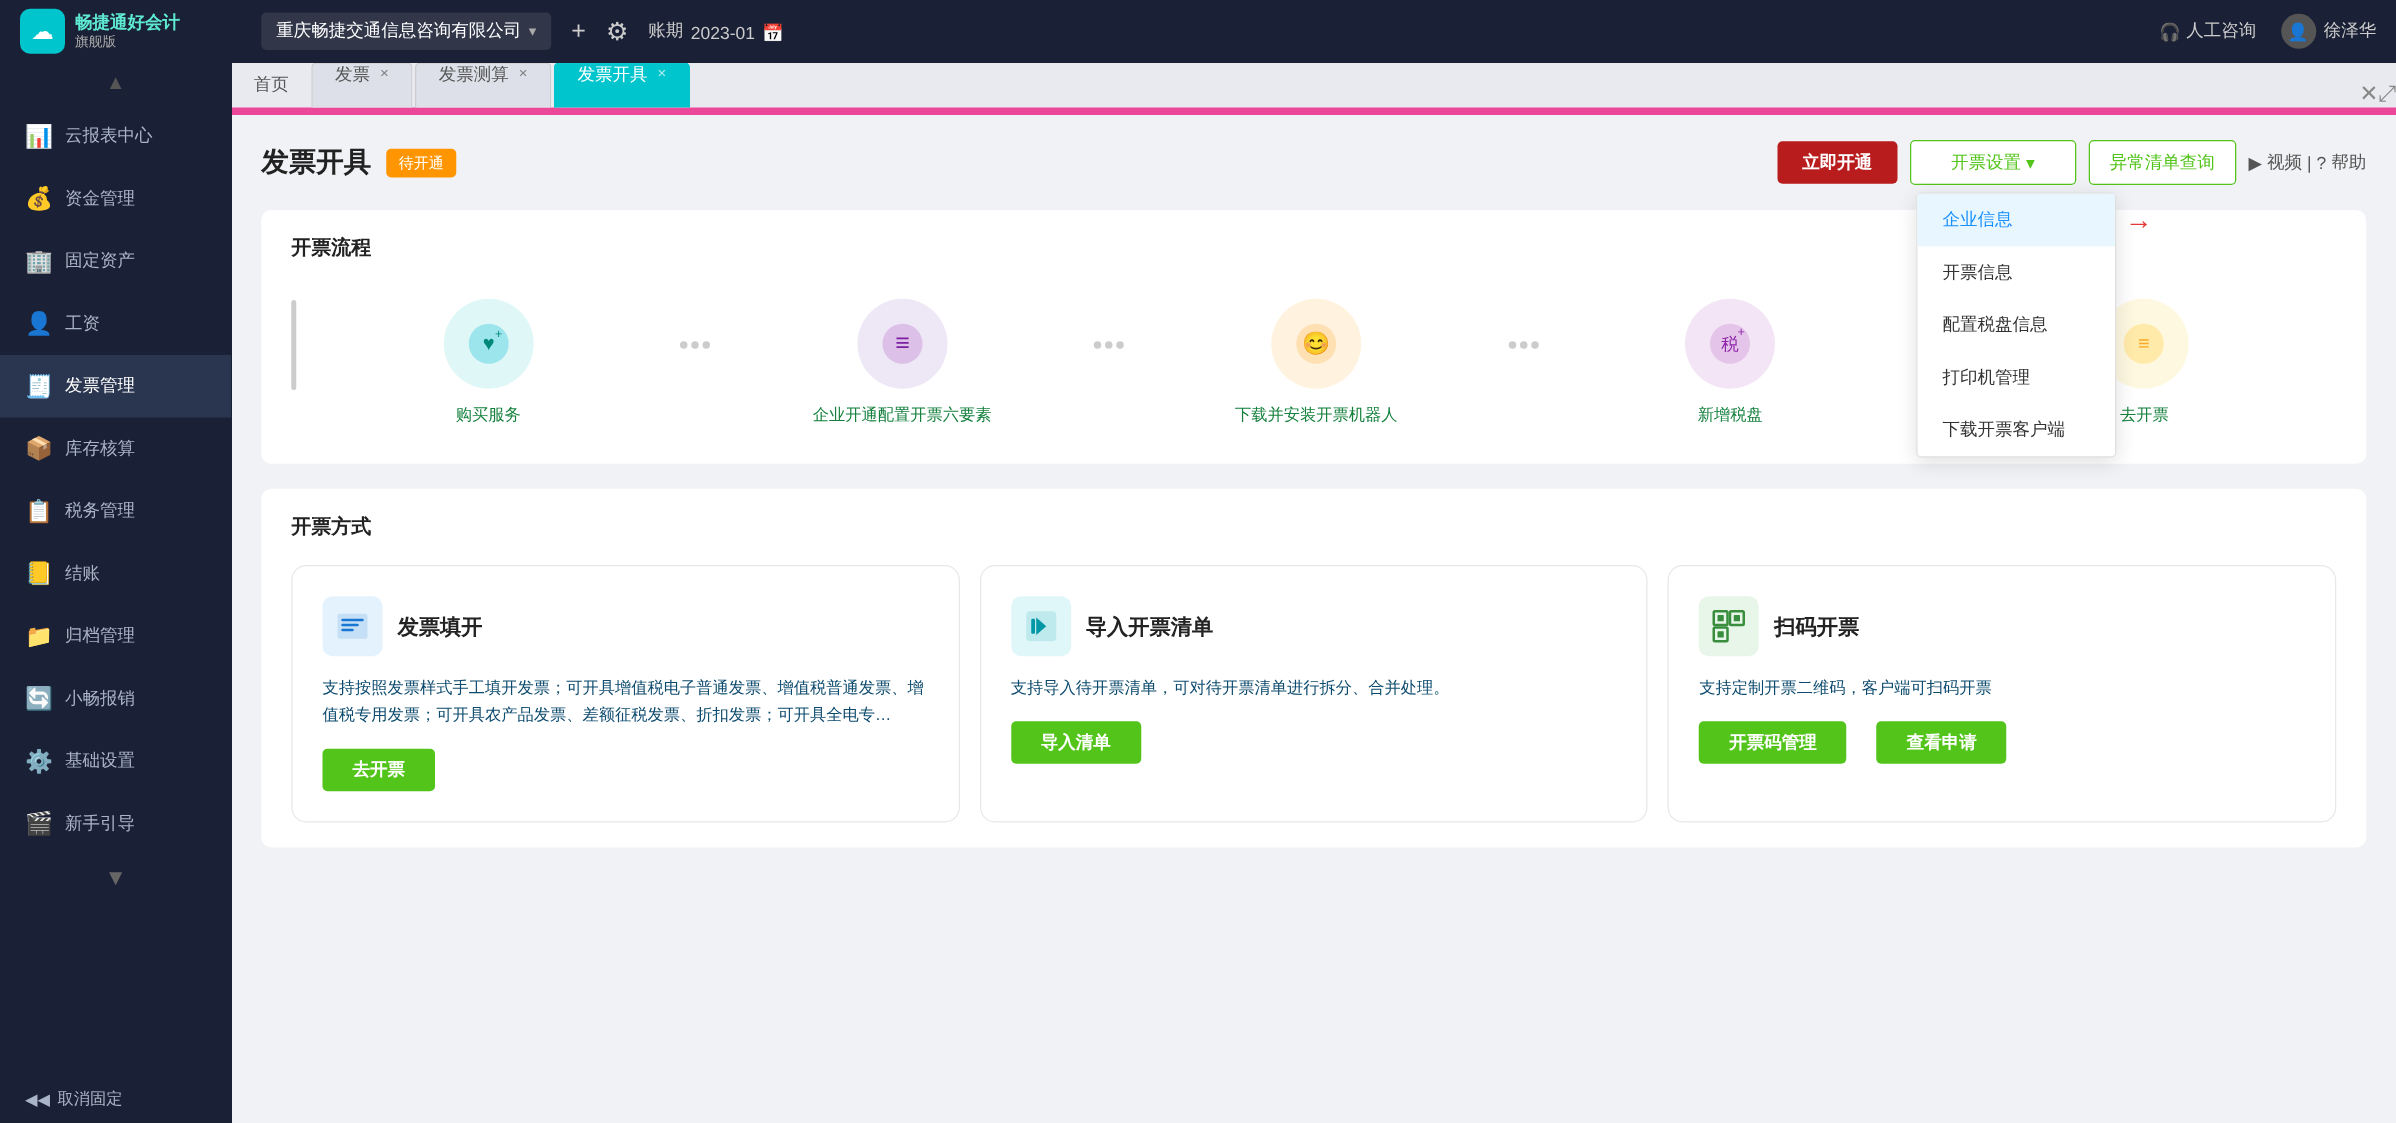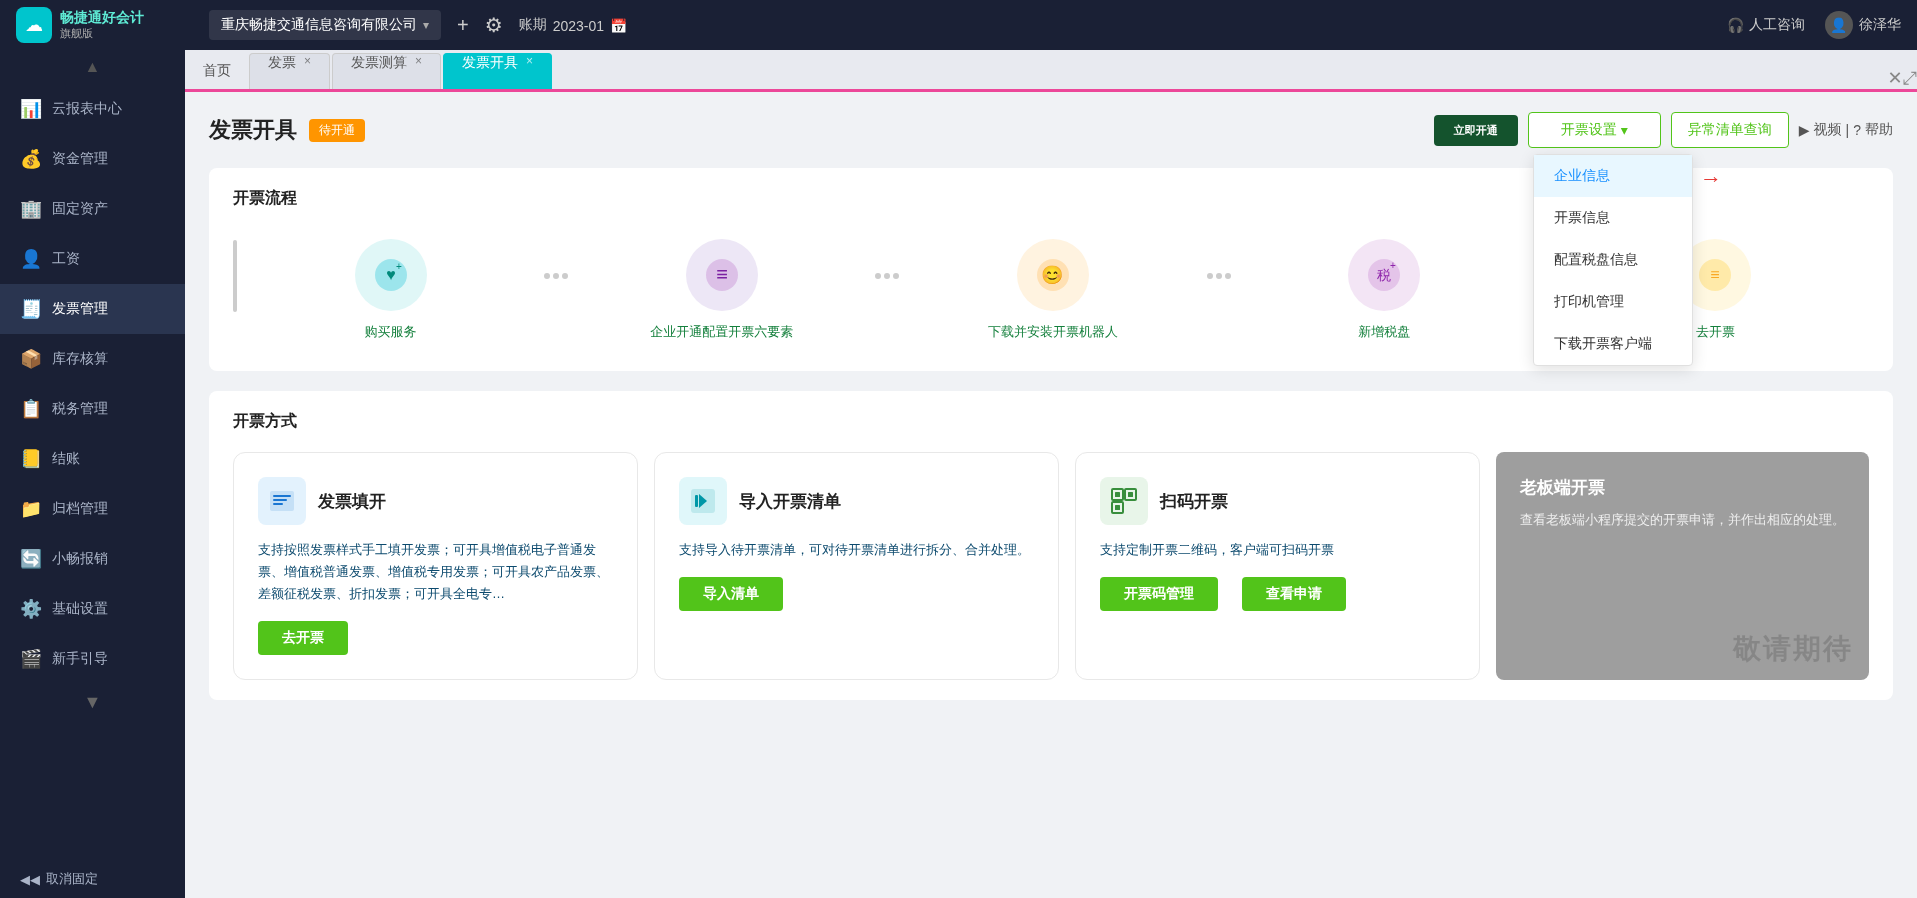--- a/index.html
+++ b/index.html
@@ -103,21 +103,21 @@
       display: flex; flex-direction: column;
       background: #f0f2f5;
     }
 
     
     .tab-bar {
       height: 42px;
       background: #e8eaf0;
       display: flex; align-items: flex-end;
       padding-left: 0;
-      border-bottom: 3px solid #ec4899;
+      border-bottom: 6px solid #ec4899;
     }
     .tab {
       height: 36px;
       display: flex; align-items: flex-start; gap: 8px;
       padding: 0 18px;
       font-size: 14px;
       cursor: pointer;
       color: #555;
       background: #dde0e8;
       border-radius: 4px 4px 0 0;
@@ -160,26 +160,26 @@
     .status-badge {
       background: #ff9500;
       color: white;
       font-size: 12px;
       padding: 3px 10px;
       border-radius: 4px;
     }
     .page-title-actions { display: flex; align-items: center; gap: 10px; position: relative; }
 
     .btn-activate {
-      background: #14532d;
+      background: #b91c1c;
       color: white;
       border: none;
       padding: 8px 20px;
       border-radius: 4px;
-      font-size: 11px;
+      font-size: 14px;
       cursor: pointer;
       font-weight: bold;
     }
     .btn-settings {
       background: white;
       color: #52c41a;
       border: 1.5px solid #52c41a;
       padding: 8px 32px;
       border-radius: 4px;
       font-size: 14px;
@@ -645,22 +645,17 @@
             </div>
             <span class="billing-title">扫码开票</span>
           </div>
           <div class="billing-desc">支持定制开票二维码，客户端可扫码开票</div>
           <div style="display:flex;gap:24px;">
             <button class="billing-btn">开票码管理</button>
             <button class="billing-btn">查看申请</button>
           </div>
         </div>
 
-        <div class="boss-card">
-          <div class="billing-title" style="color:white;">老板端开票</div>
-          <div class="billing-desc" style="color:#eee;margin-top:10px;">查看老板端小程序提交的开票申请，并作出相应的处理。</div>
-          <div class="boss-card-overlay">敬请期待</div>
-        </div>
 
       </div>
     </div>
   </div>
 </div>
 
 </body></html>

